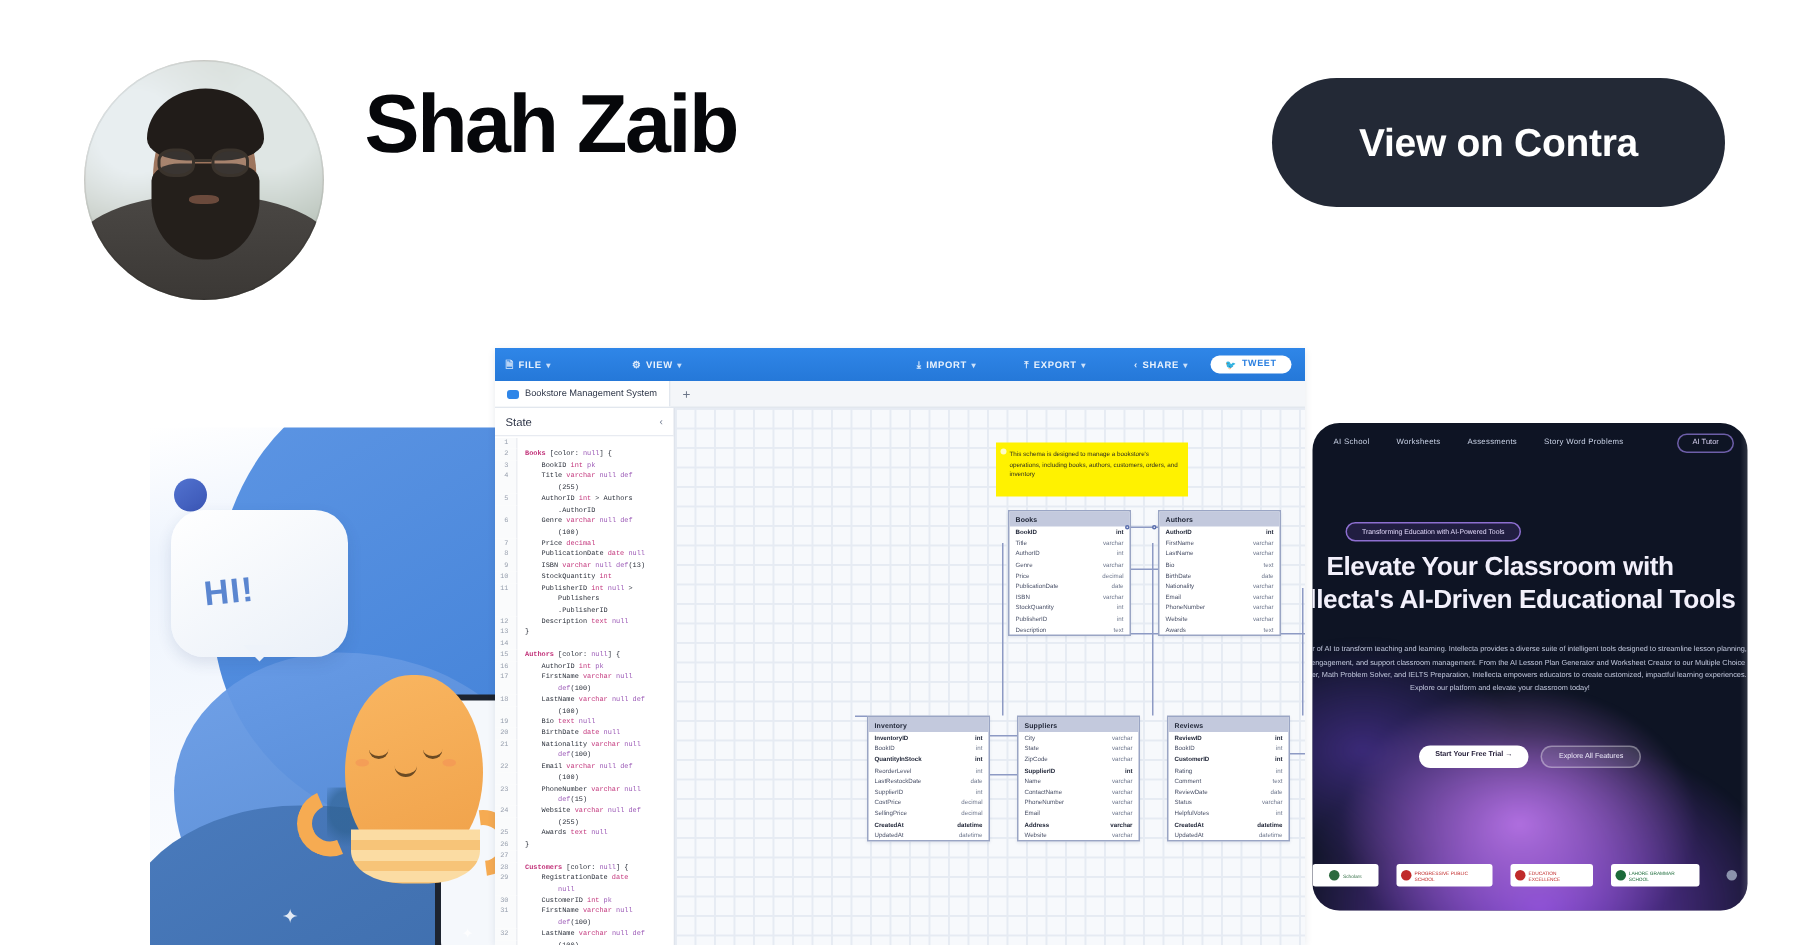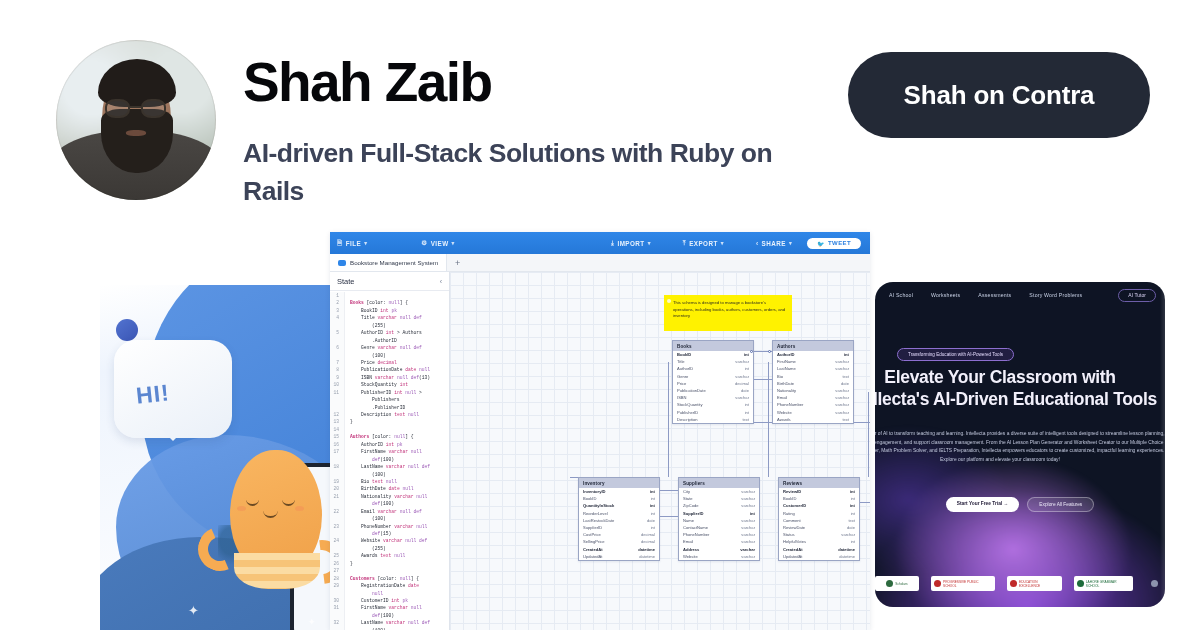--- a/index.html
+++ b/index.html
@@ -255,23 +255,22 @@
     <div class="av-beard"></div>
     <div class="av-mouth"></div>
     <div class="av-hair"></div>
     <div class="av-glass l"></div>
     <div class="av-glass r"></div>
     <div class="av-bridge"></div>
     <div class="av-ring"></div>
   </div>
 
   <div class="name">Shah Zaib</div>
-  <div class="tagline">AI-driven Full-Stack Solutions with Ruby on Rails</div>
-
-  <button class="cta-btn">Shah on Contra</button>
+
+  <button class="cta-btn">View on Contra</button>
 </div>
 
 <div class="strip">
 
   <div class="mascot">
     <div class="m-blue1"></div>
     <div class="m-blue2"></div>
     <div class="m-blue3"></div>
     <div class="m-dot-blue"></div>
 

